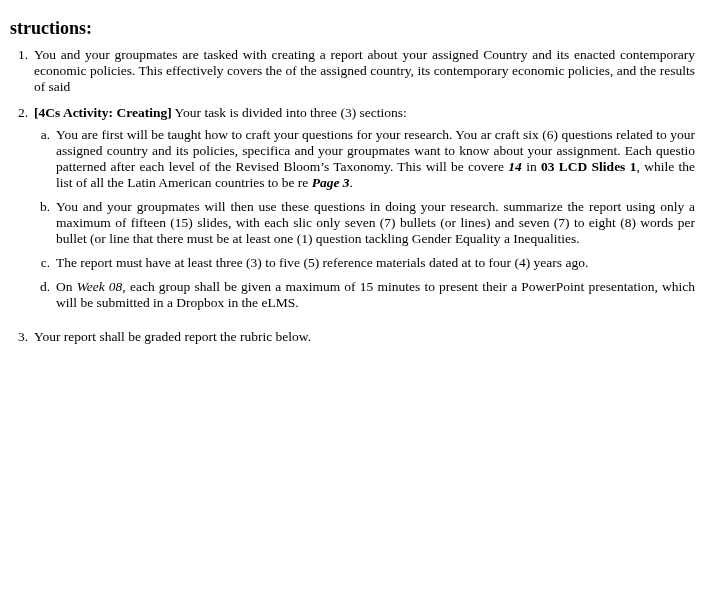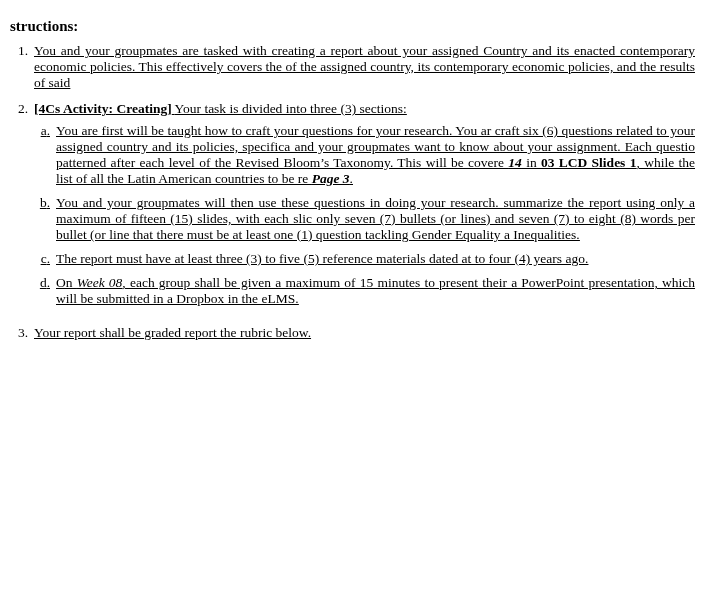--- a/index.html
+++ b/index.html
@@ -14,21 +14,21 @@
       color: #000;
       background: #fff;
       width: 705px;
       min-height: 607px;
       padding: 18px 10px 18px 10px;
       overflow: hidden;
     }
 
     .instructions-heading {
       font-weight: bold;
-      font-size: 15px;
+      font-size: 18px;
       margin-bottom: 8px;
     }
 
     ol.main-list {
       list-style: none;
       counter-reset: main-counter;
       padding-left: 0;
     }
 
     ol.main-list > li {
@@ -41,21 +41,20 @@
 
     ol.main-list > li::before {
       content: counter(main-counter) ".";
       min-width: 18px;
       text-align: right;
       flex-shrink: 0;
     }
 
     ol.main-list > li .li-content {
       flex: 1;
-      text-decoration: underline;
     }
 
     ol.sub-alpha {
       list-style: none;
       counter-reset: alpha-counter;
       margin-top: 6px;
     }
 
     ol.sub-alpha > li {
       counter-increment: alpha-counter;

